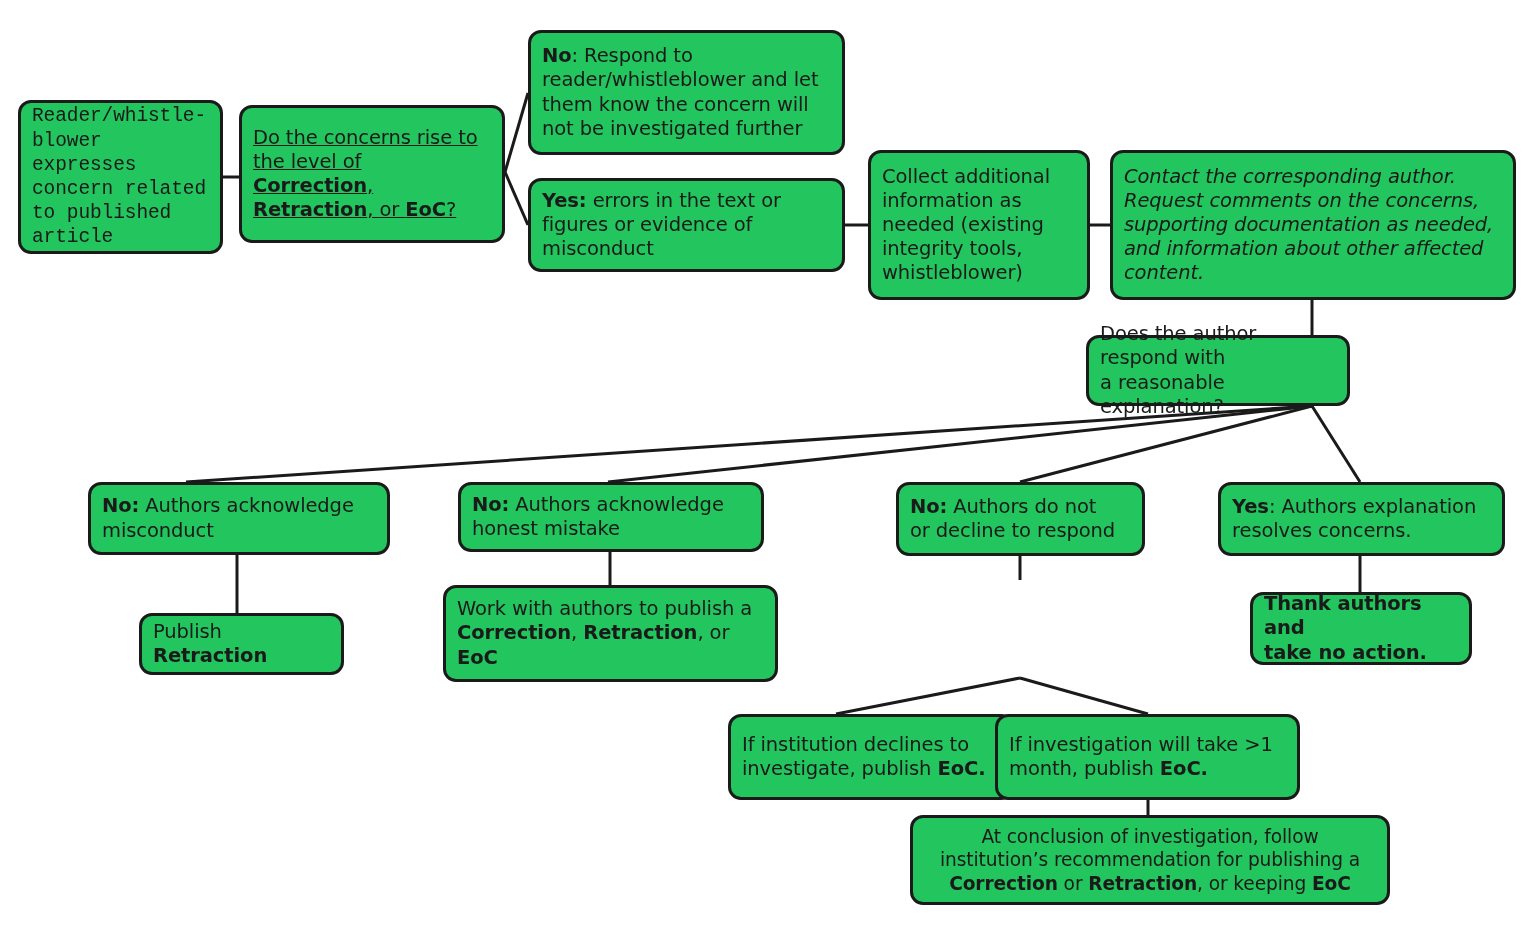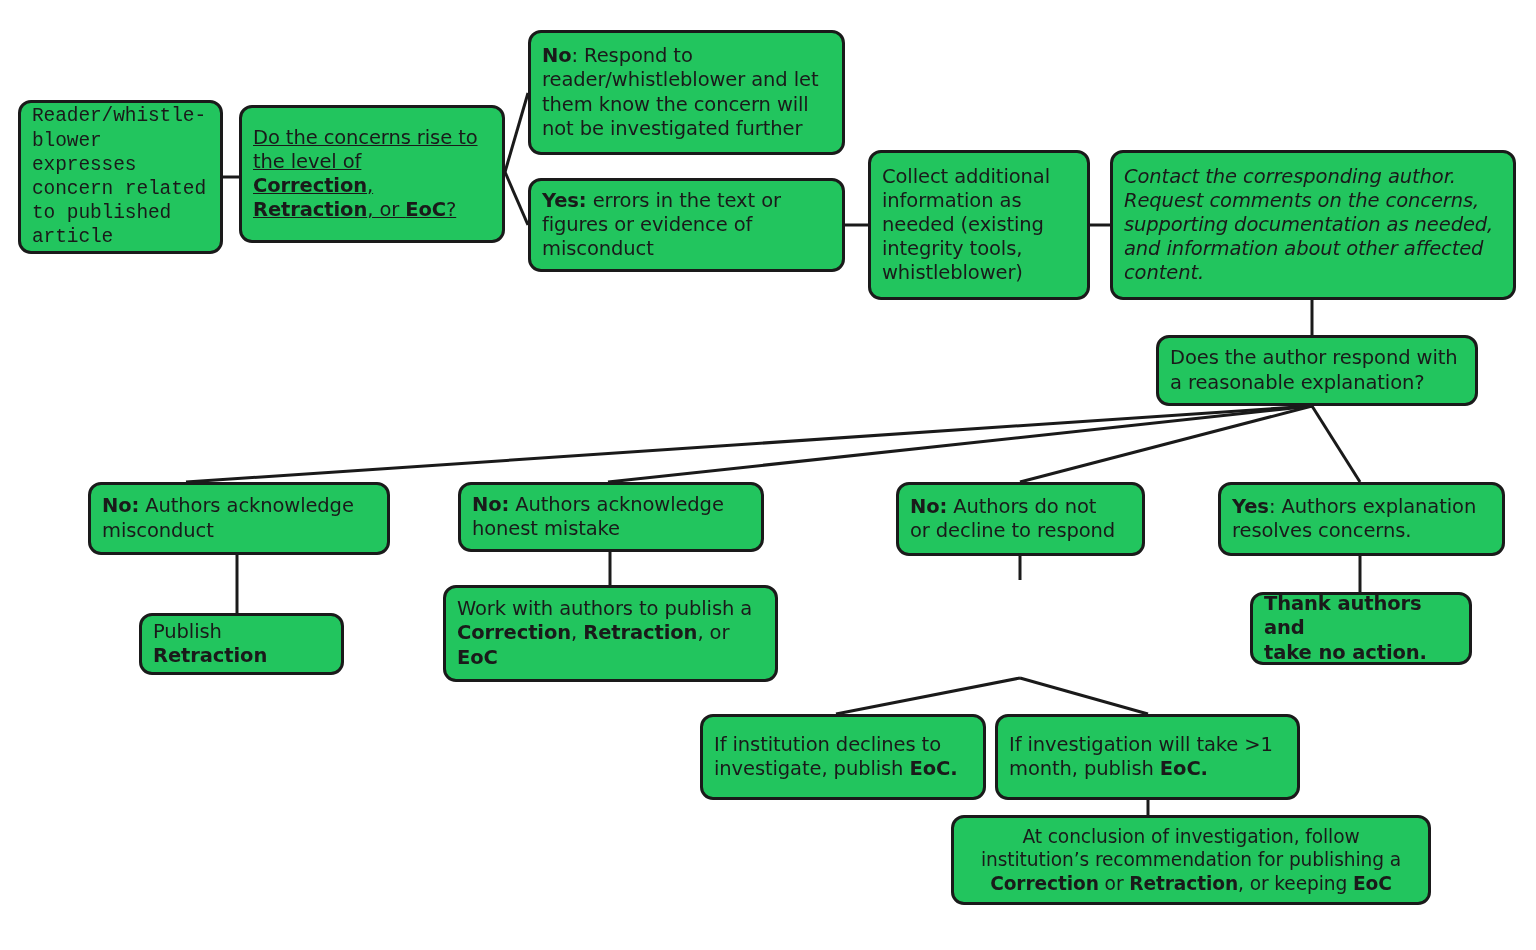--- a/index.html
+++ b/index.html
@@ -104,21 +104,21 @@
   </div>
 
   <div class="node" style="left:868px; top:150px; width:222px; height:150px;">
     <span class="txt">Collect additional<br>information as<br>needed (existing<br>integrity tools,<br>whistleblower)</span>
   </div>
 
   <div class="node" style="left:1110px; top:150px; width:406px; height:150px;font-style:italic;">
     <span class="txt">Contact the corresponding author.<br>Request comments on the concerns,<br>supporting documentation as needed,<br>and information about other affected<br>content.</span>
   </div>
 
-  <div class="node" style="left:1156px; top:335px; width:322px; height:71px;">
+  <div class="node" style="left:1086px; top:335px; width:264px; height:71px;">
     <span class="txt">Does the author respond with<br>a reasonable explanation?</span>
   </div>
 
   <div class="node" style="left:88px; top:482px; width:302px; height:73px;">
     <span class="txt"><b>No:</b> Authors acknowledge<br>misconduct</span>
   </div>
 
   <div class="node" style="left:458px; top:482px; width:306px; height:70px;">
     <span class="txt"><b>No:</b> Authors acknowledge<br>honest mistake</span>
   </div>
@@ -137,25 +137,25 @@
 
   <div class="node" style="left:443px; top:585px; width:335px; height:97px;">
     <span class="txt">Work with authors to publish a<br><b>Correction</b>, <b>Retraction</b>, or<br><b>EoC</b></span>
   </div>
 
 
   <div class="node" style="left:1250px; top:592px; width:222px; height:73px;font-weight:bold;">
     <span class="txt">Thank authors and<br>take no action.</span>
   </div>
 
-  <div class="node" style="left:700px; top:714px; width:286px; height:86px;">
+  <div class="node" style="left:728px; top:714px; width:286px; height:86px;">
     <span class="txt">If institution declines to<br>investigate, publish <b>EoC.</b></span>
   </div>
 
   <div class="node" style="left:995px; top:714px; width:305px; height:86px;">
     <span class="txt">If investigation will take &gt;1<br>month, publish <b>EoC.</b></span>
   </div>
 
-  <div class="node center fs18" style="left:951px; top:815px; width:480px; height:90px;">
+  <div class="node center fs18" style="left:910px; top:815px; width:480px; height:90px;">
     <span class="txt">At conclusion of investigation, follow<br>institution’s recommendation for publishing a<br><b>Correction</b> or <b>Retraction</b>, or keeping <b>EoC</b></span>
   </div>
 
 </div>
 
 </body></html>

